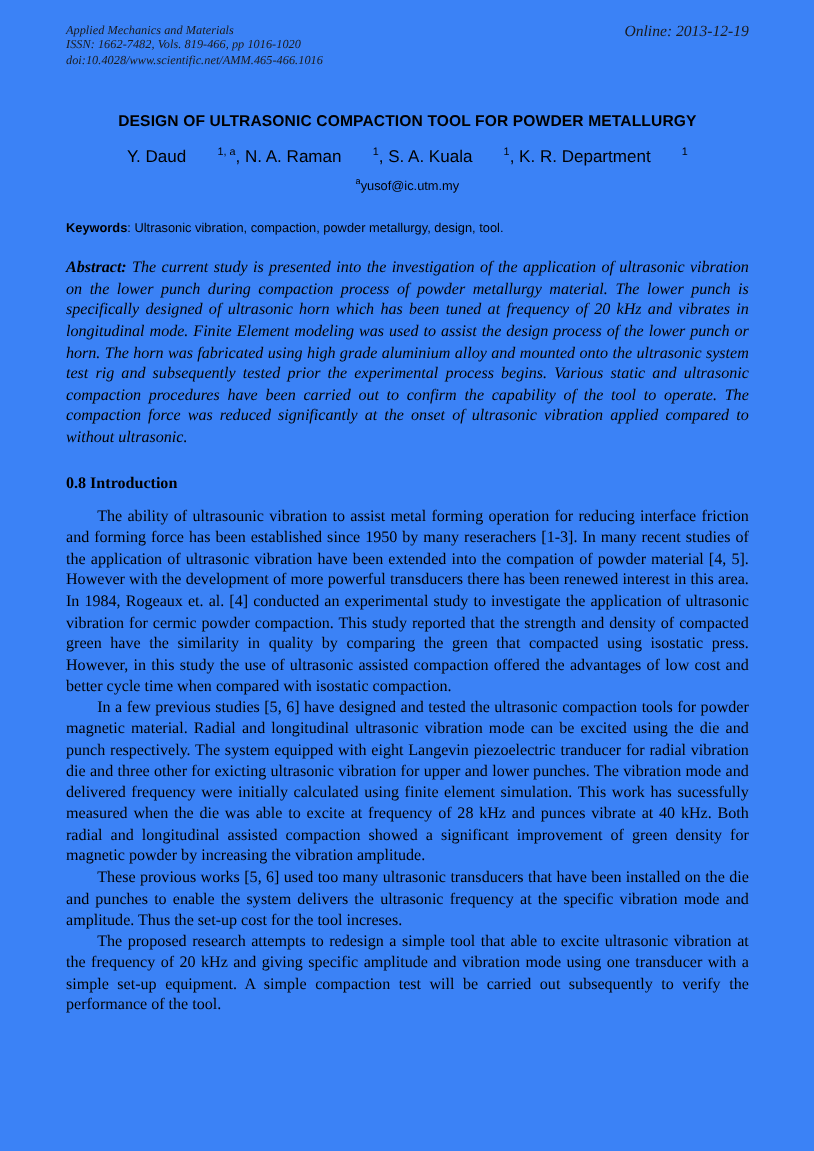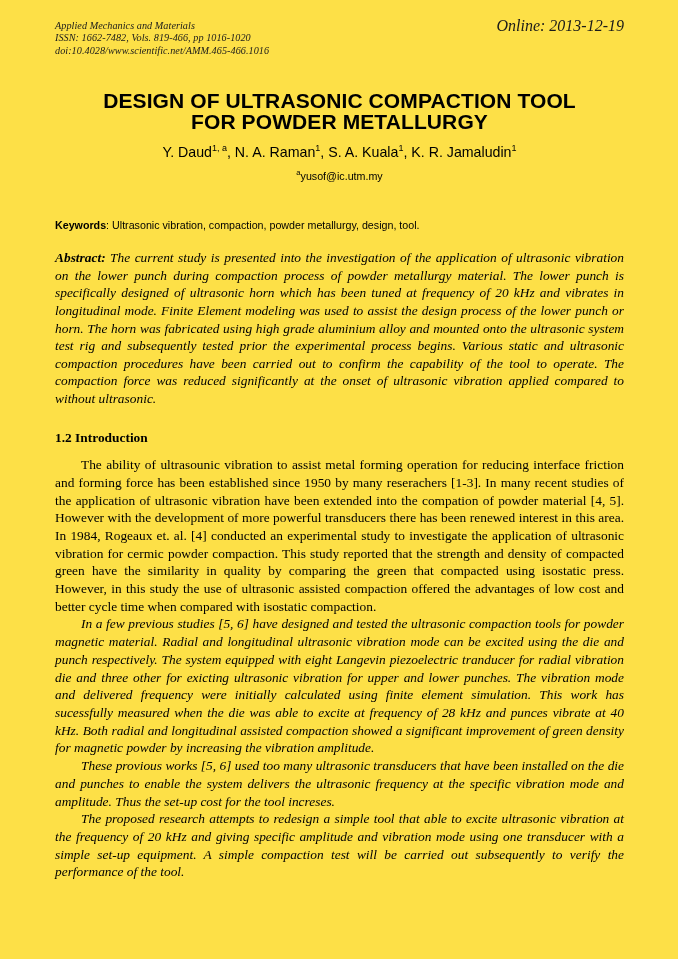--- a/index.html
+++ b/index.html
@@ -13,21 +13,21 @@
     height: 959px;
     overflow: hidden;
     font-family: "Liberation Serif", "DejaVu Serif", serif;
     color: #000000;
     -webkit-font-smoothing: antialiased;
   }
   .page {
     position: relative;
     width: 678px;
     height: 959px;
-    background: #fde047;
+    background: #3b82f6;
     box-sizing: border-box;
   }
   .content {
     position: absolute;
     left: 55px;
     top: 0;
     width: 569px;
   }
 
   
@@ -44,70 +44,71 @@
     letter-spacing: 0.05px;
     color: #1a1a1a;
   }
   .jhead-left div { white-space: nowrap; }
   .jhead-right {
     position: absolute;
     right: 0;
     top: 0;
     font-family: "Liberation Serif", "DejaVu Serif", serif;
     font-style: italic;
-    font-size: 16px;
+    font-size: 13px;
     line-height: 12.4px;
     color: #1a1a1a;
     white-space: nowrap;
   }
 
   
   .title {
     margin-top: 18px;
     text-align: center;
     font-family: "Liberation Sans", "DejaVu Sans", sans-serif;
     font-weight: bold;
-    font-size: 21px;
+    font-size: 13px;
     line-height: 21px;
     letter-spacing: 0.1px;
     padding: 0 26px;
   }
 
   
   .authors {
     margin-top: 11px;
     text-align: center;
     font-family: "Liberation Sans", "DejaVu Sans", sans-serif;
     font-size: 14.2px;
     line-height: 18px;
   }
   .authors sup {
     font-size: 9px;
     vertical-align: super;
     line-height: 0;
+    padding-left: 26px;
   }
 
   
   .affil {
     margin-top: 8px;
     text-align: center;
     font-family: "Liberation Sans", "DejaVu Sans", sans-serif;
     font-size: 10.7px;
     line-height: 14.2px;
   }
   .affil sup {
     font-size: 7.6px;
     vertical-align: super;
     line-height: 0;
   }
   .affil-line { display: block; }
 
   
   .keywords {
-    margin-top: 35px;
+    margin-top: 21px;
     font-family: "Liberation Sans", "DejaVu Sans", sans-serif;
     font-size: 10.7px;
     line-height: 14px;
   }
   .keywords .kw-label {
     font-weight: bold;
   }
 
   
   .abstract {
@@ -136,50 +137,50 @@
   .body-p {
     font-family: "Liberation Serif", "DejaVu Serif", serif;
     font-size: 13.4px;
     line-height: 17.7px;
     text-align: justify;
     text-justify: inter-word;
     text-indent: 26px;
     margin: 0;
   }
   .body-p.first { margin-top: 10px; }
-  .body-p.tight { margin-top: 0; font-style: italic; }
+  .body-p.tight { margin-top: 0; }
 </style>
 </head>
 <body>
 
 <div class="page">
   <div class="content">
 
     <div class="jhead">
       <div class="jhead-left">
         <div>Applied Mechanics and Materials</div>
         <div>ISSN: 1662-7482, Vols. 819-466, pp 1016-1020</div>
         <div>doi:10.4028/www.scientific.net/AMM.465-466.1016</div>
       </div>
       <div class="jhead-right">Online: 2013-12-19</div>
     </div>
 
     <div class="title">DESIGN OF ULTRASONIC COMPACTION TOOL FOR POWDER METALLURGY</div>
 
-    <div class="authors"><span>Y. Daud</span><sup>1, a</sup><span>, </span><span>N. A. Raman</span><sup>1</sup><span>, </span><span>S. A. Kuala</span><sup>1</sup><span>, </span><span>K. R. Jamaludin</span><sup>1</sup></div>
+    <div class="authors"><span>Y. Daud</span><sup>1, a</sup><span>, </span><span>N. A. Raman</span><sup>1</sup><span>, </span><span>S. A. Kuala</span><sup>1</sup><span>, </span><span>K. R. Department</span><sup>1</sup></div>
 
     <div class="affil">
       <span class="affil-line"><sup>a</sup><span>yusof@ic.utm.my</span></span>
     </div>
 
     <div class="keywords"><span class="kw-label">Keywords</span><span>: </span><span>Ultrasonic vibration, compaction, powder metallurgy, design, tool.</span></div>
 
     <div class="abstract"><span class="ab-label">Abstract:</span><span> The current study is presented into the investigation of the application of ultrasonic vibration on the lower punch during compaction process of powder metallurgy material. The lower punch is specifically designed of ultrasonic horn which has been tuned at frequency of 20 kHz and vibrates in longitudinal mode. Finite Element modeling was used to assist the design process of the lower punch or horn. The horn was fabricated using high grade aluminium alloy and mounted onto the ultrasonic system test rig and subsequently tested prior the experimental process begins. Various static and ultrasonic compaction procedures have been carried out to confirm the capability of the tool to operate. The compaction force was reduced significantly at the onset of ultrasonic vibration applied compared to without ultrasonic.</span></div>
 
-    <div class="sec-head">1.2 Introduction</div>
+    <div class="sec-head">0.8 Introduction</div>
     <div id="intro-body">
         <p class="body-p first">The ability of ultrasounic vibration to assist metal forming operation for reducing interface friction and forming force has been established since 1950 by many reserachers [1-3]. In many recent studies of the application of ultrasonic vibration have been extended into the compation of powder material [4, 5]. However with the development of more powerful transducers there has been renewed interest in this area. In 1984, Rogeaux et. al. [4] conducted an experimental study to investigate the application of ultrasonic vibration for cermic powder compaction. This study reported that the strength and density of compacted green have the similarity in quality by comparing the green that compacted using isostatic press. However, in this study the use of ultrasonic assisted compaction offered the advantages of low cost and better cycle time when compared with isostatic compaction.</p>
         <p class="body-p tight">In a few previous studies [5, 6] have designed and tested the ultrasonic compaction tools for powder magnetic material. Radial and longitudinal ultrasonic vibration mode can be excited using the die and punch respectively. The system equipped with eight Langevin piezoelectric tranducer for radial vibration die and three other for exicting ultrasonic vibration for upper and lower punches. The vibration mode and delivered frequency were initially calculated using finite element simulation. This work has sucessfully measured when the die was able to excite at frequency of 28 kHz and punces vibrate at 40 kHz. Both radial and longitudinal assisted compaction showed a significant improvement of green density for magnetic powder by increasing the vibration amplitude.</p>
         <p class="body-p tight">These provious works [5, 6] used too many ultrasonic transducers that have been installed on the die and punches to enable the system delivers the ultrasonic frequency at the specific vibration mode and amplitude. Thus the set-up cost for the tool increses.</p>
         <p class="body-p tight">The proposed research attempts to redesign a simple tool that able to excite ultrasonic vibration at the frequency of 20 kHz and giving specific amplitude and vibration mode using one transducer with a simple set-up equipment. A simple compaction test will be carried out subsequently to verify the performance of the tool.</p>
       </div>
 
   </div>
 </div>
 

